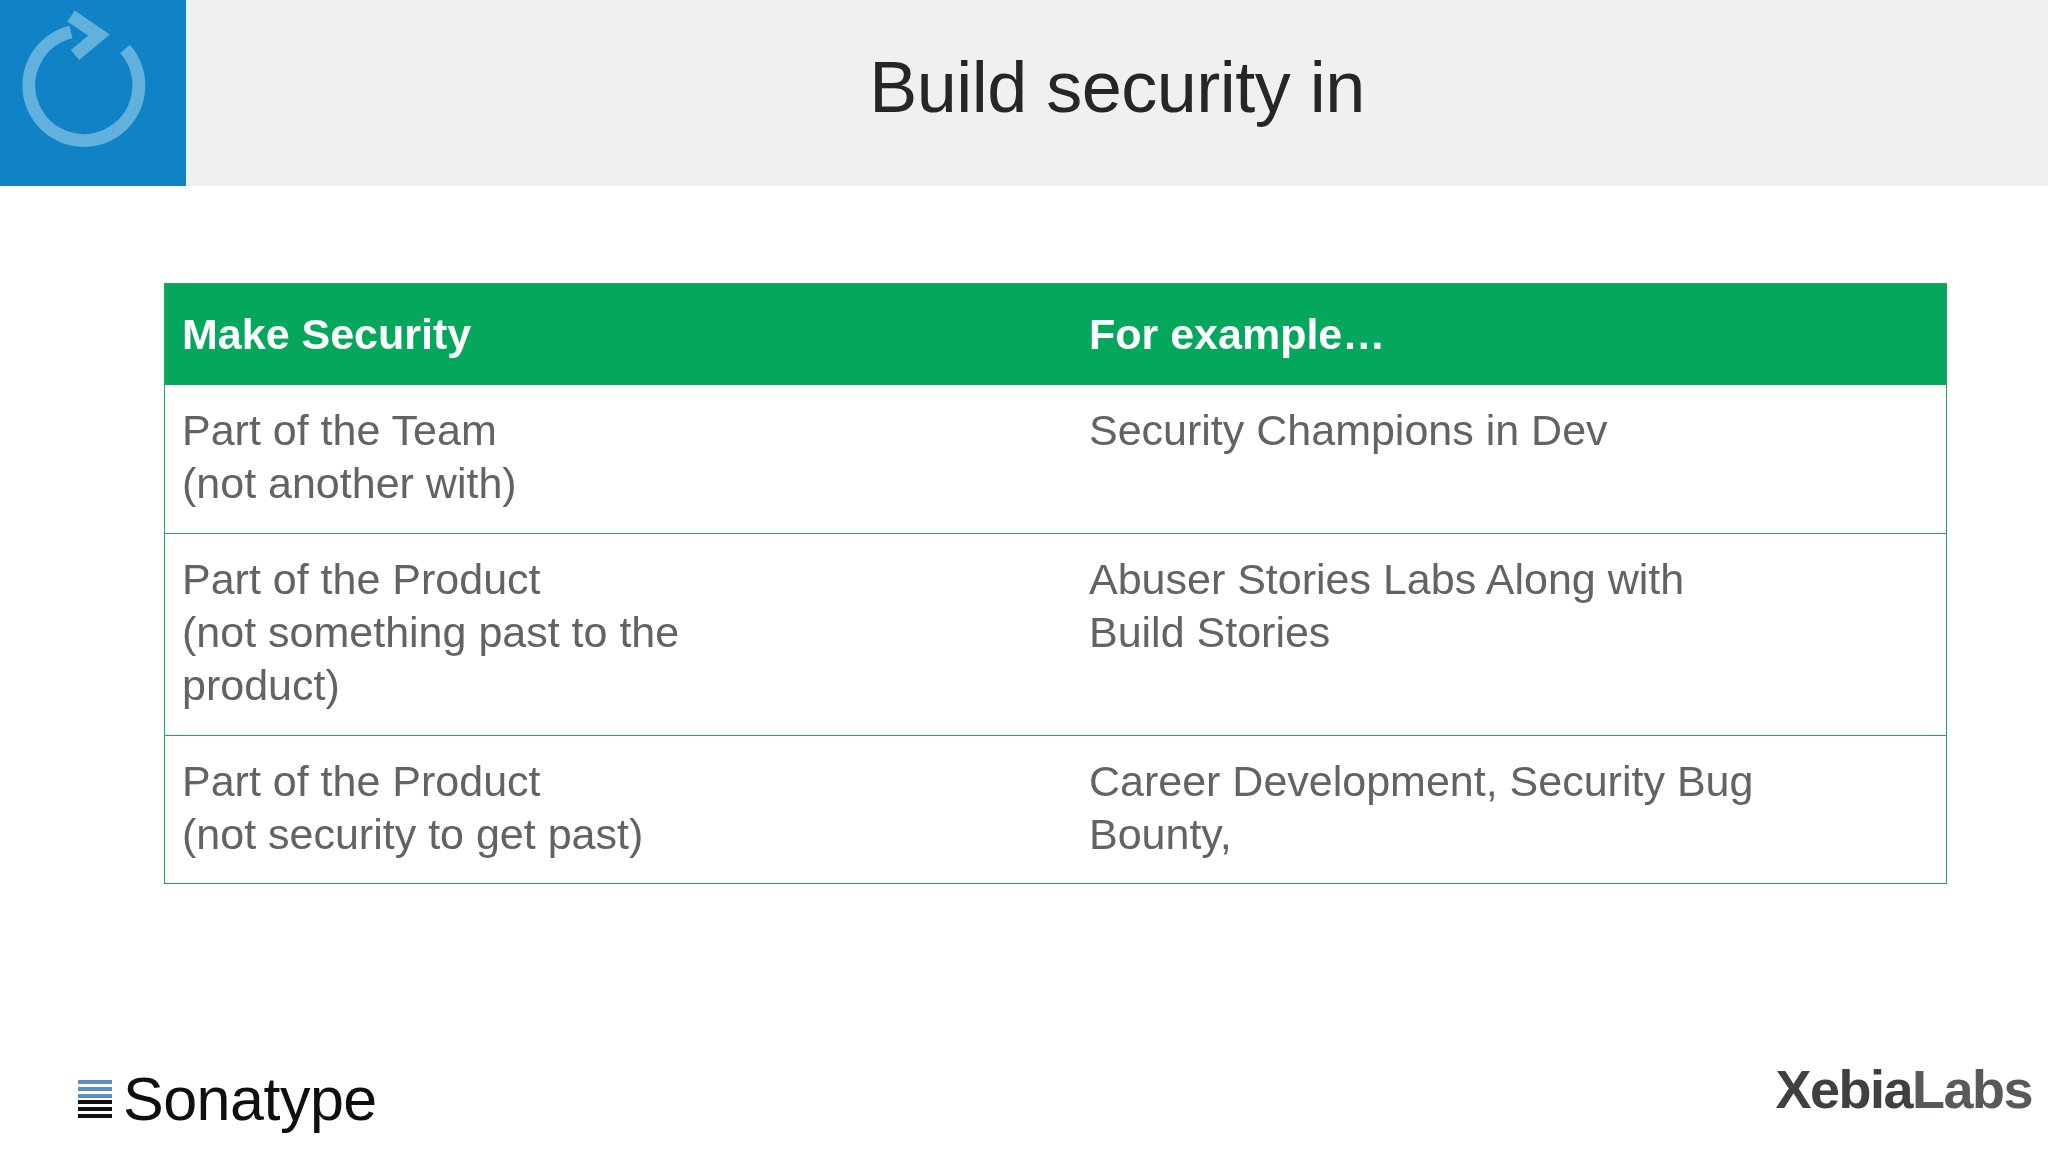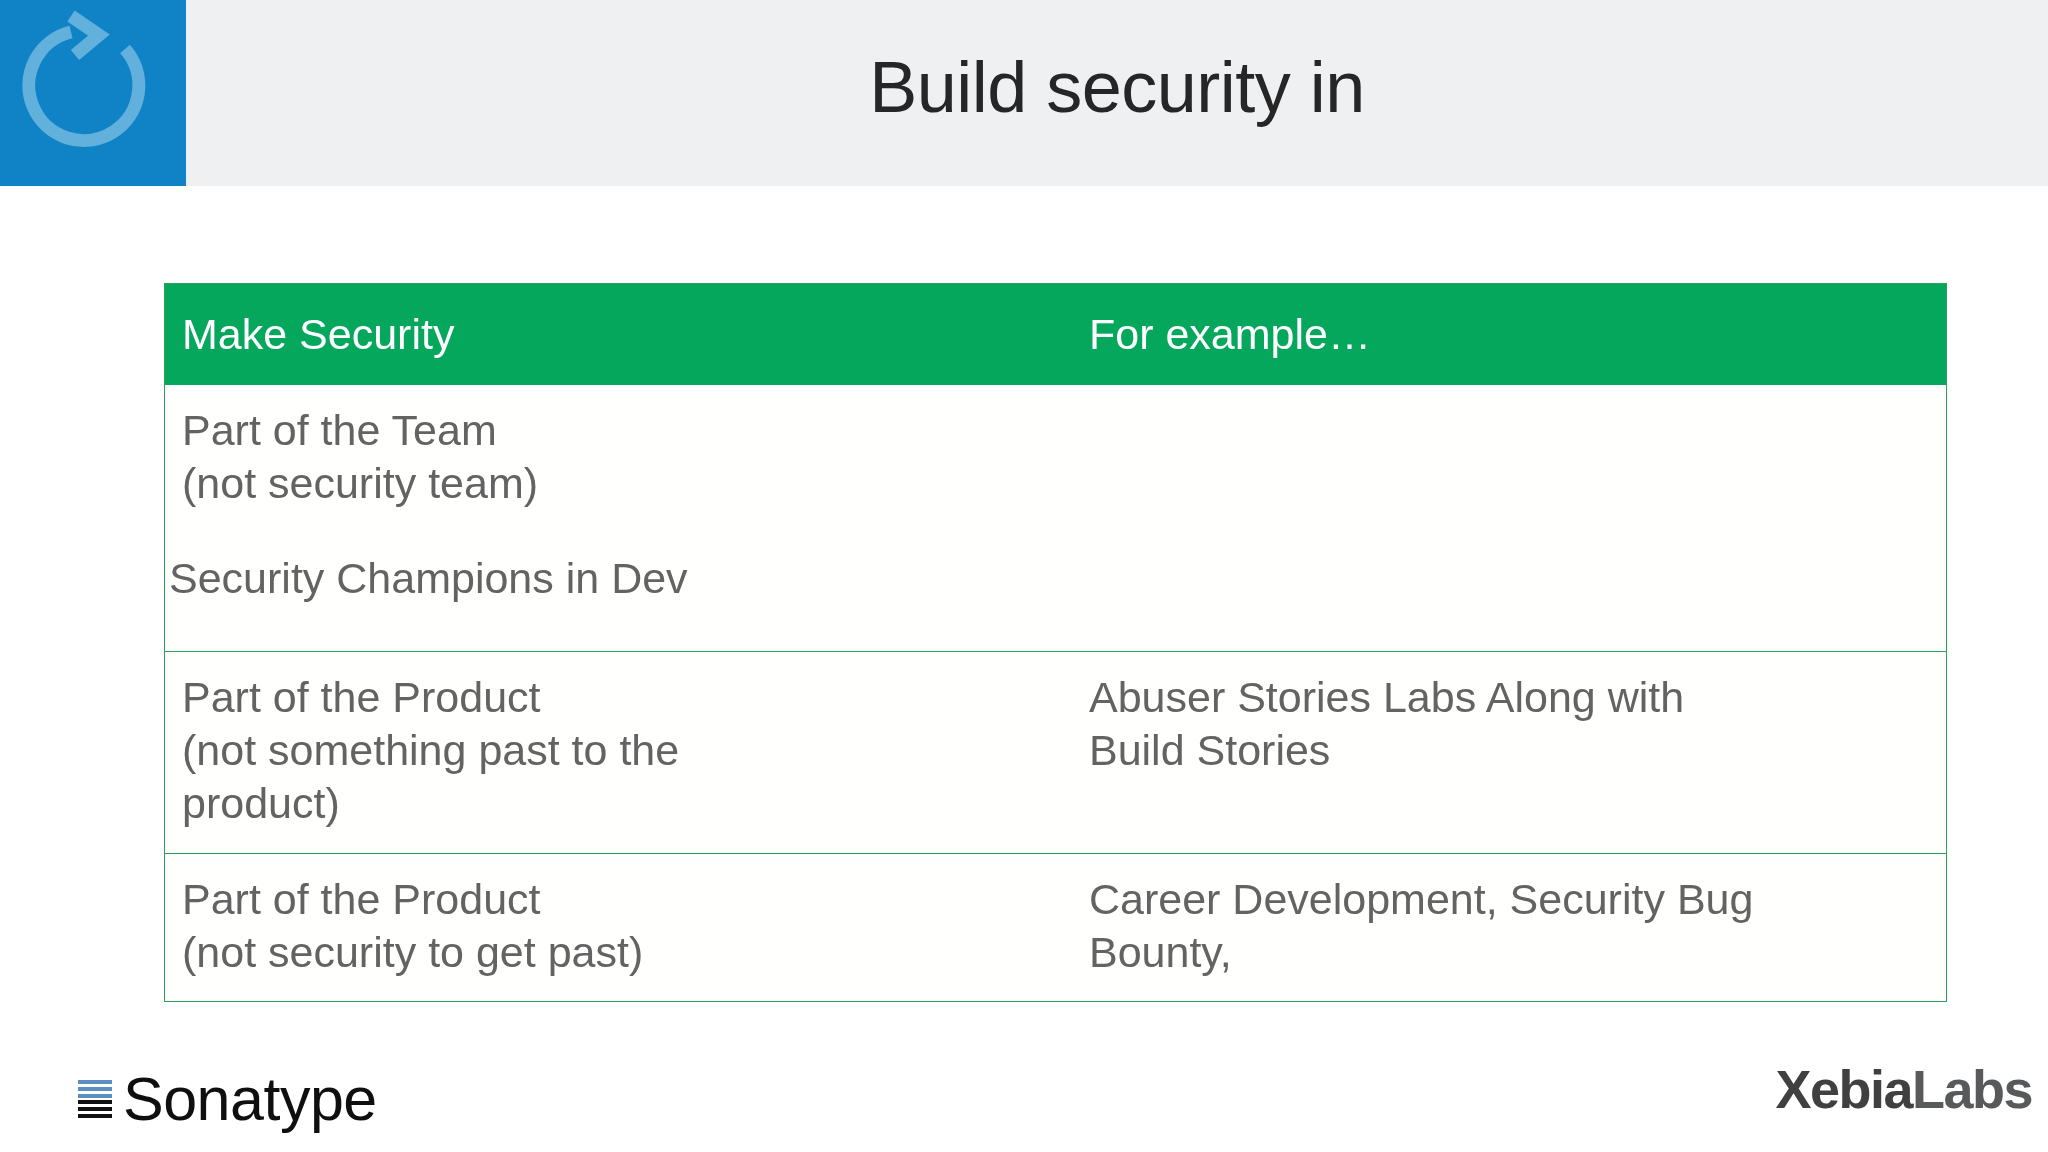--- a/index.html
+++ b/index.html
@@ -74,36 +74,35 @@
   .table-head-row {
     background: #04a75c;
     height: 101px;
     align-items: center;
   }
   .table-body-row {
     border-top: 1.5px solid #2aa05c;
   }
   .table-body-row.first {
     border-top: none;
-    flex-direction: column;
   }
   .cell {
     box-sizing: border-box;
   }
   .col-1 {
     width: 921px;
     padding-left: 17px;
   }
   .col-2 {
     width: 862px;
     padding-left: 4px;
   }
   .head-cell {
     font-size: 43px;
-    font-weight: normal;
+    font-weight: bold;
     color: #ffffff;
     line-height: 1.1;
   }
   .body-cell {
     font-size: 43px;
     font-weight: 400;
     color: #636363;
     line-height: 1.24;
     padding-top: 19px;
     padding-bottom: 22px;
@@ -175,21 +174,21 @@
 <div class="table">
 
   <div class="table-row table-head-row">
     <div class="cell col-1 head-cell">Make Security</div>
     <div class="cell col-2 head-cell">For example…</div>
   </div>
 
   <div class="table-row table-body-row first row-1">
     <div class="cell col-1 body-cell">
       <span class="cell-line">Part of the Team</span>
-      <span class="cell-line">(not security team)</span>
+      <span class="cell-line">(not another with)</span>
     </div>
     <div class="cell col-2 body-cell">
       <span class="cell-line">Security Champions in Dev</span>
     </div>
   </div>
 
   <div class="table-row table-body-row row-2">
     <div class="cell col-1 body-cell">
       <span class="cell-line">Part of the Product</span>
       <span class="cell-line">(not something past to the</span>

